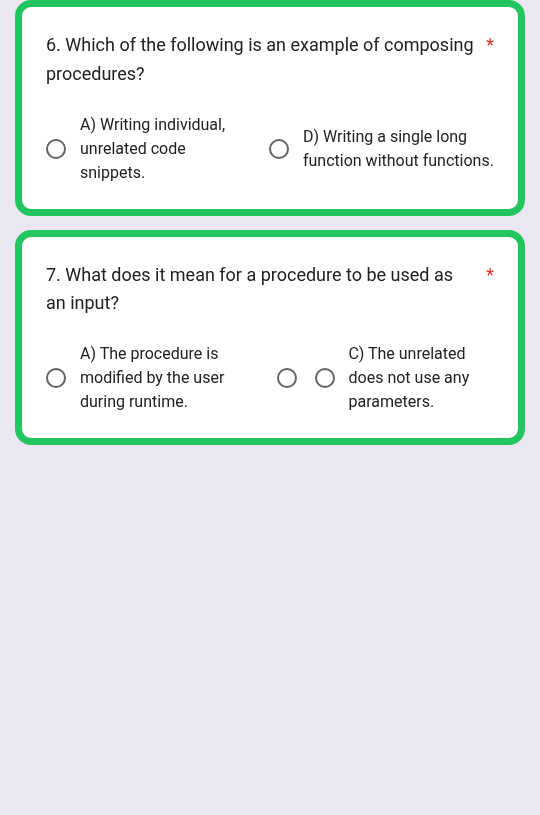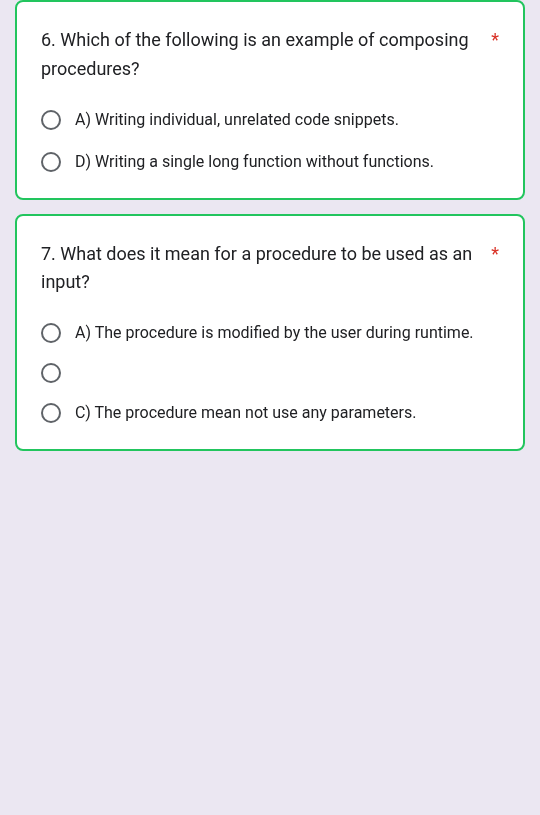--- a/index.html
+++ b/index.html
@@ -8,22 +8,22 @@
       box-sizing: border-box;
     }
     body {
       font-family: 'Google Sans', Roboto, Arial, sans-serif;
       background-color: #ebe7f2;
       width: 540px;
       padding: 0 15px;
     }
     .question-card {
       background: #ffffff;
-      border-radius: 8px;
-      border: 2px solid #22c55e;
+      border-radius: 16px;
+      border: 7px solid #22c55e;
       padding: 24px 24px 24px 24px;
       margin-bottom: 14px;
     }
     .question-header {
       display: flex;
       align-items: flex-start;
       margin-bottom: 24px;
     }
     .question-title {
       font-size: 18px;
@@ -33,21 +33,21 @@
       flex: 1;
     }
     .required-asterisk {
       color: #d93025;
       font-size: 18px;
       margin-left: 12px;
       line-height: 1.6;
     }
     .options-container {
       display: flex;
-      flex-direction: column;
+      flex-direction: row;
       gap: 18px;
     }
     .option-row {
       display: flex;
       align-items: center;
       gap: 14px;
       cursor: pointer;
     }
     .radio-circle {
       width: 20px;
@@ -91,16 +91,16 @@
   <div class="options-container">
     <label class="option-row">
       <span class="radio-circle"></span>
       <span class="option-label">A) The procedure is modified by the user during runtime.</span>
     </label>
     <label class="option-row">
       <span class="radio-circle"></span>
     </label>
     <label class="option-row">
       <span class="radio-circle"></span>
-      <span class="option-label">C) The procedure mean not use any parameters.</span>
+      <span class="option-label">C) The unrelated does not use any parameters.</span>
     </label>
   </div>
 </div>
 
 </body></html>

